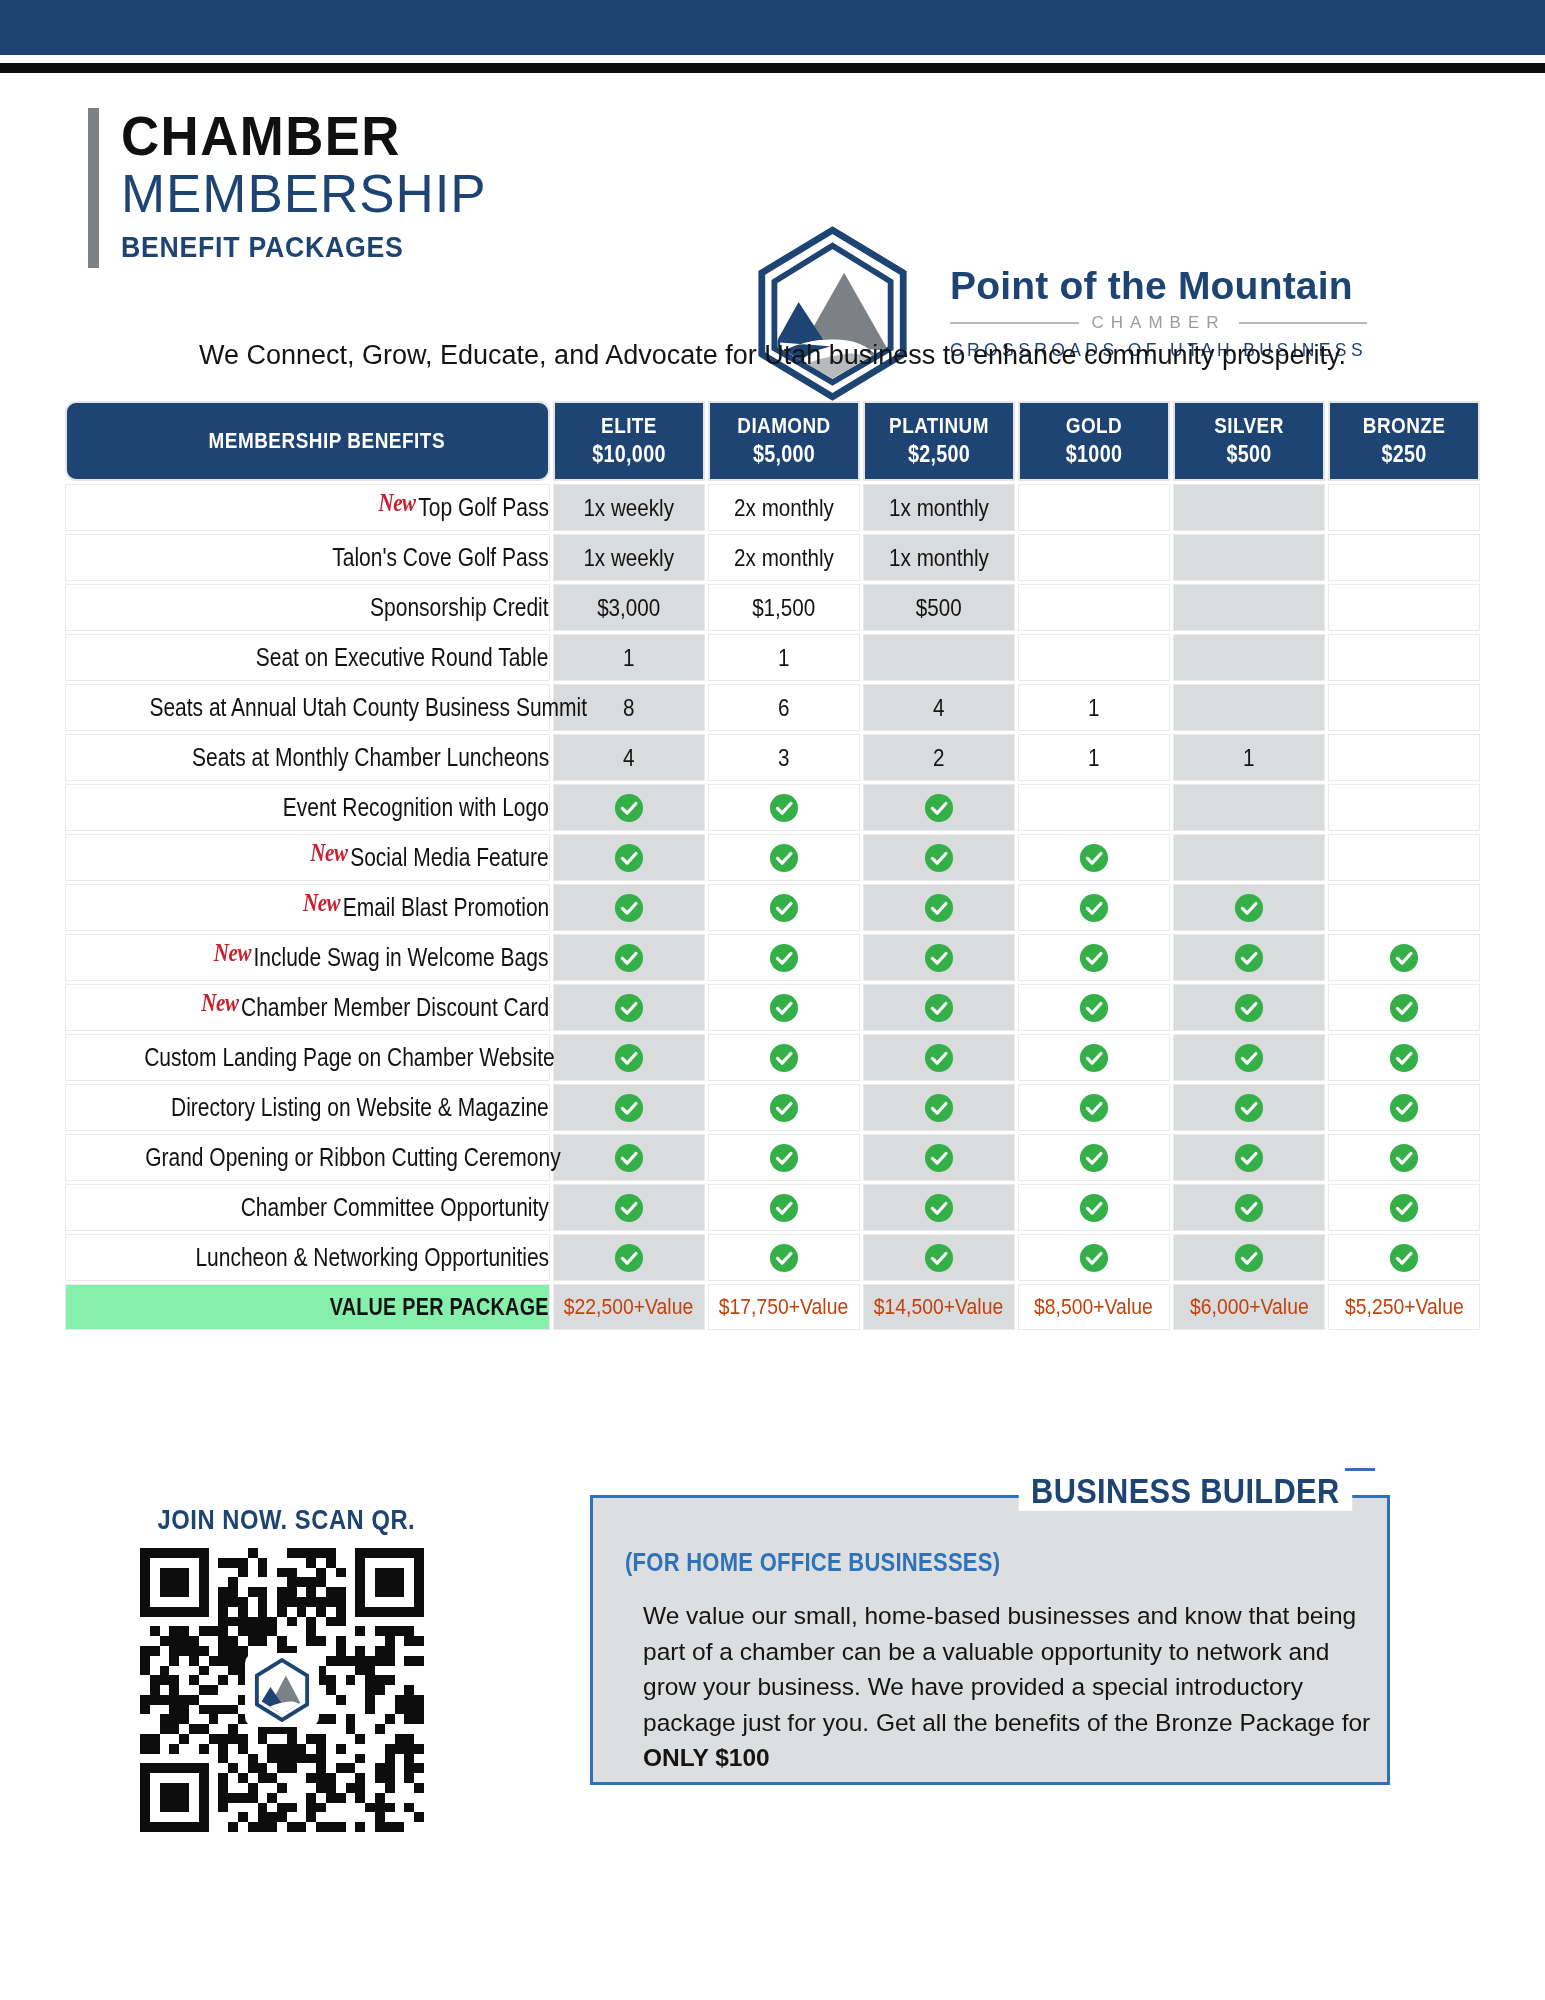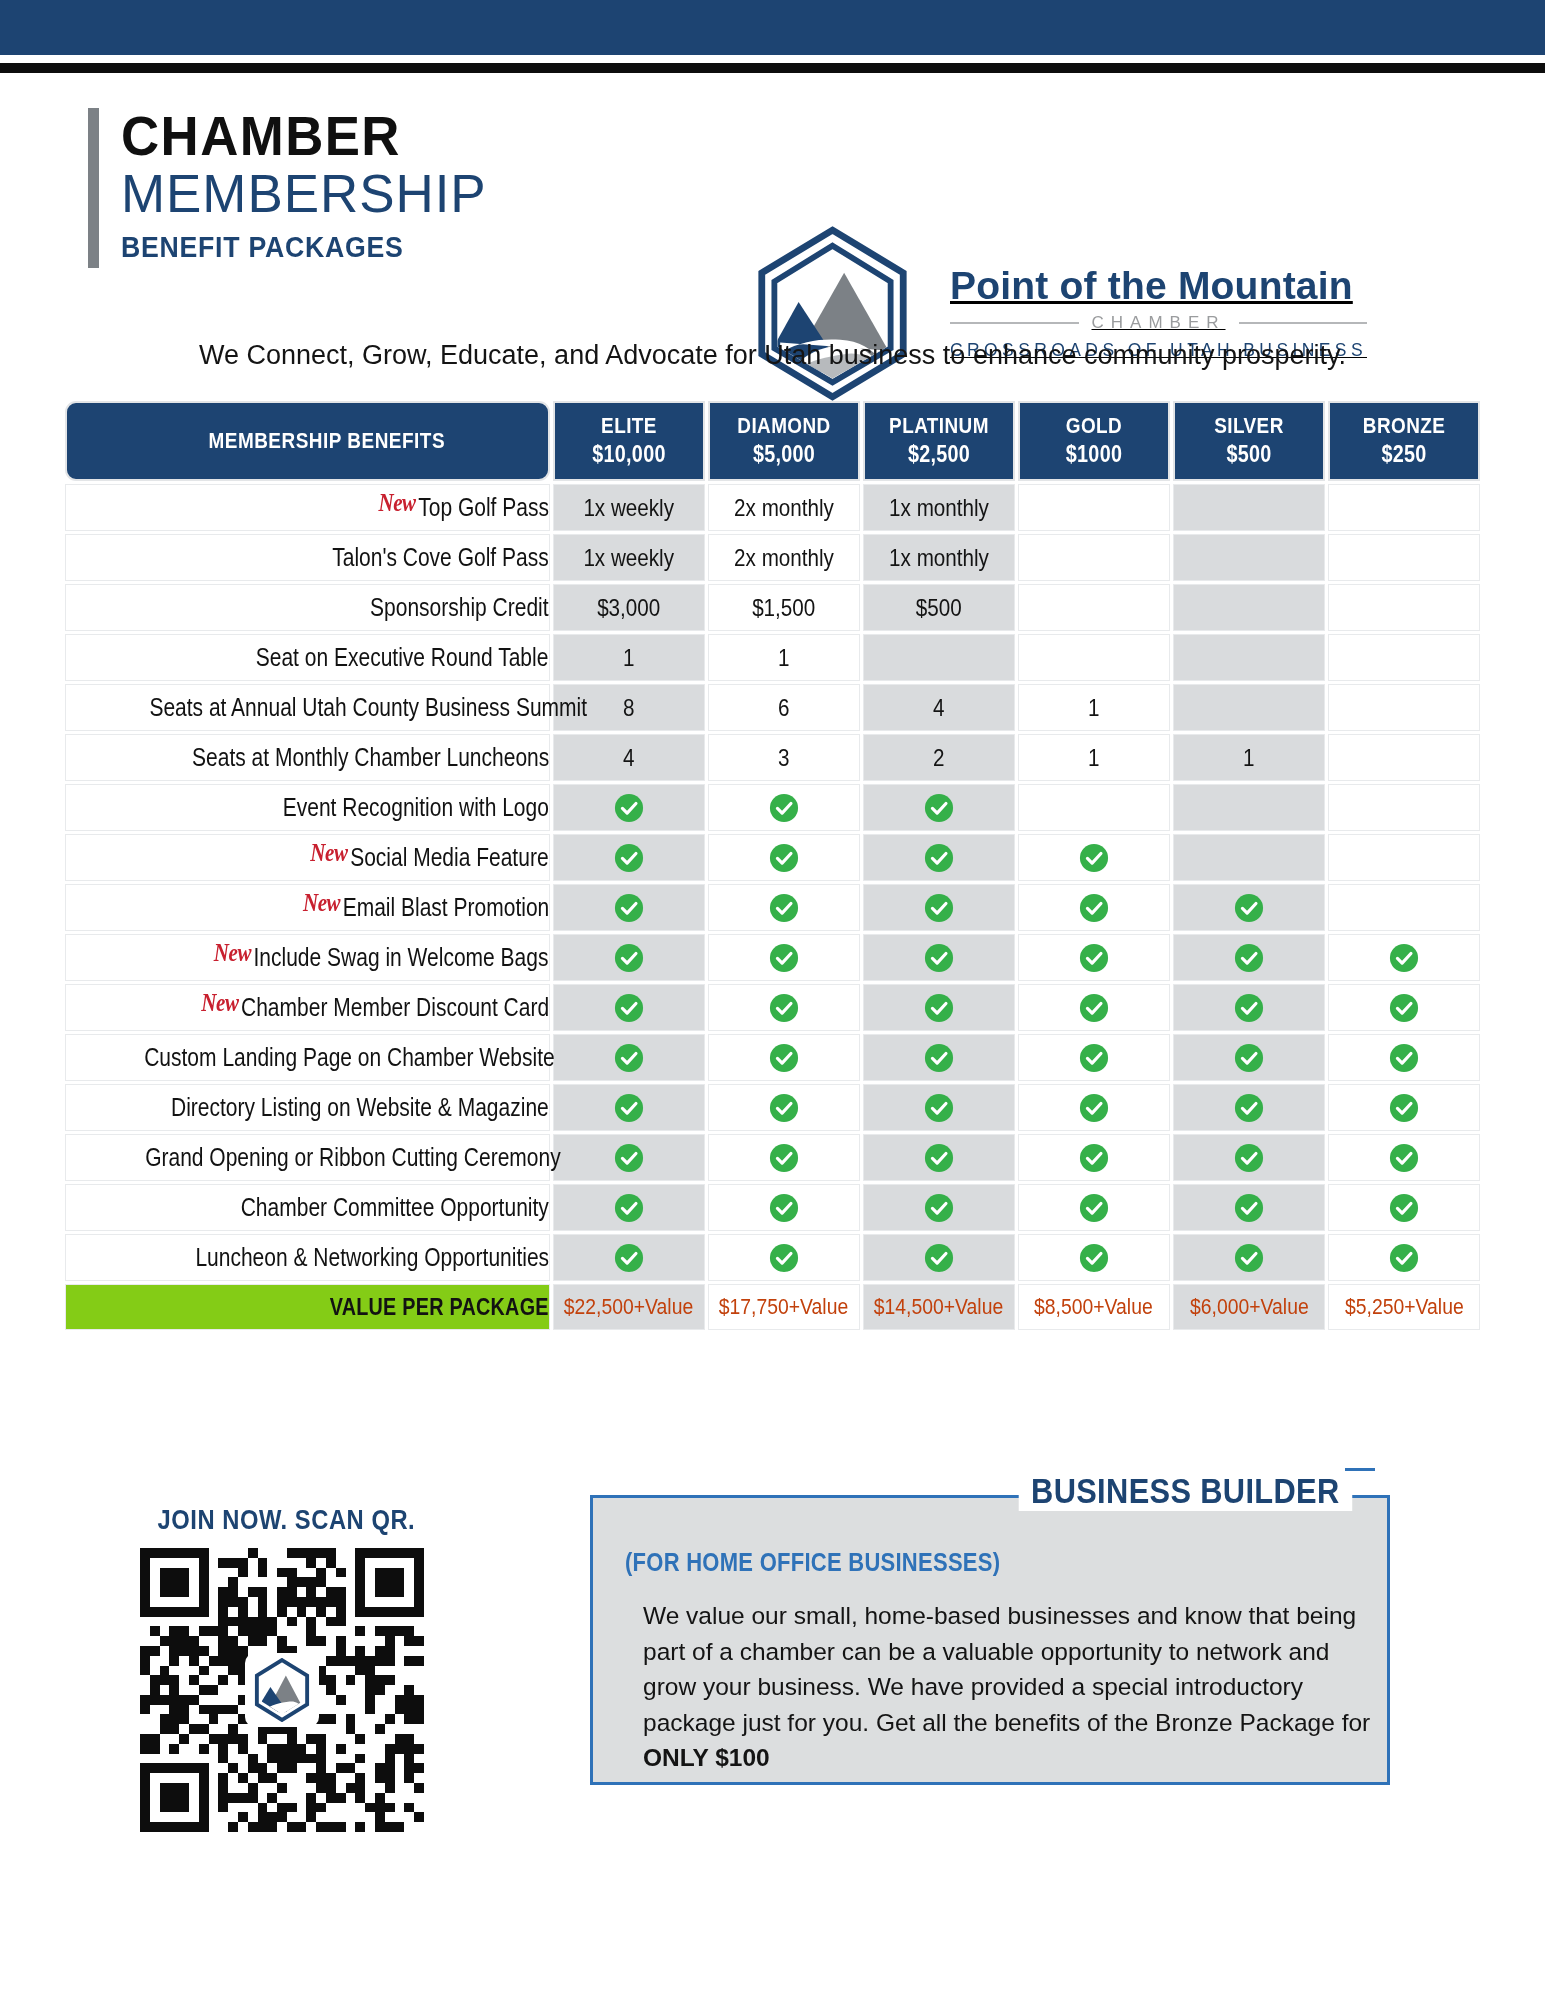--- a/index.html
+++ b/index.html
@@ -32,21 +32,21 @@
     font-family:"Liberation Sans", sans-serif;
     font-weight:normal; font-size:54px; letter-spacing:1px; color:#1d4472;
     line-height:1.1; transform:scaleX(0.98); transform-origin:left center;
   }
   .t-benefit {
     font-family:"Liberation Sans", sans-serif;
     font-weight:bold; font-size:29px; letter-spacing:0.8px; color:#1d4472;
     line-height:1.35; margin-top:5px; transform:scaleX(0.92); transform-origin:left center;
   }
 
-  .logo-wrap { position:absolute; left:755px; top:118px; display:flex; align-items:center;text-decoration:underline; }
+  .logo-wrap { position:absolute; left:755px; top:118px; display:flex; align-items:center; }
   .logo-mark { width:155px; height:175px; flex:0 0 auto; }
   .logo-text { margin-left:40px; display:flex; flex-direction:column; }
   .logo-name {
     font-family:"Liberation Sans", sans-serif;
     font-weight:bold; font-size:39px; color:#1d4472; letter-spacing:0.2px; line-height:1.05;
   }
   .logo-mid { display:flex; align-items:center; margin-top:6px; }
   .logo-mid .ln { flex:1; height:2px; background:#b5b7b9; }
   .logo-mid .word {
     font-size:17px; letter-spacing:7px; color:#9a9c9e; font-weight:normal;
@@ -103,21 +103,21 @@
   }
   td.cell { font-size:24px; color:#141414; }
   td.cell .v { display:inline-block; transform:scaleX(0.86); }
   td.shade { background:#d9dbdd; }
   td.plain { background:#ffffff; }
 
   .check { display:inline-block; width:30px; height:30px; vertical-align:middle; }
 
   tr.valuerow td { height:46px; }
   td.value-label {
-    text-align:right; padding-right:14px; background:#84cc16;
+    text-align:right; padding-right:14px; background:#86efac;
     font-weight:bold; font-size:23px; letter-spacing:0.3px; color:#121212;
   }
   td.value-label span { display:inline-block; transform:scaleX(0.86); transform-origin:right center; }
   td.value-cell { font-size:22px; color:#c2410c; }
   td.value-cell .v { display:inline-block; transform:scaleX(0.88); }
 
   
   .bottom { position:absolute; top:1470px; left:0; width:1545px; height:400px; }
 
   .qr-block { position:absolute; left:140px; top:0; width:310px; text-align:left;margin-top:35px; }

